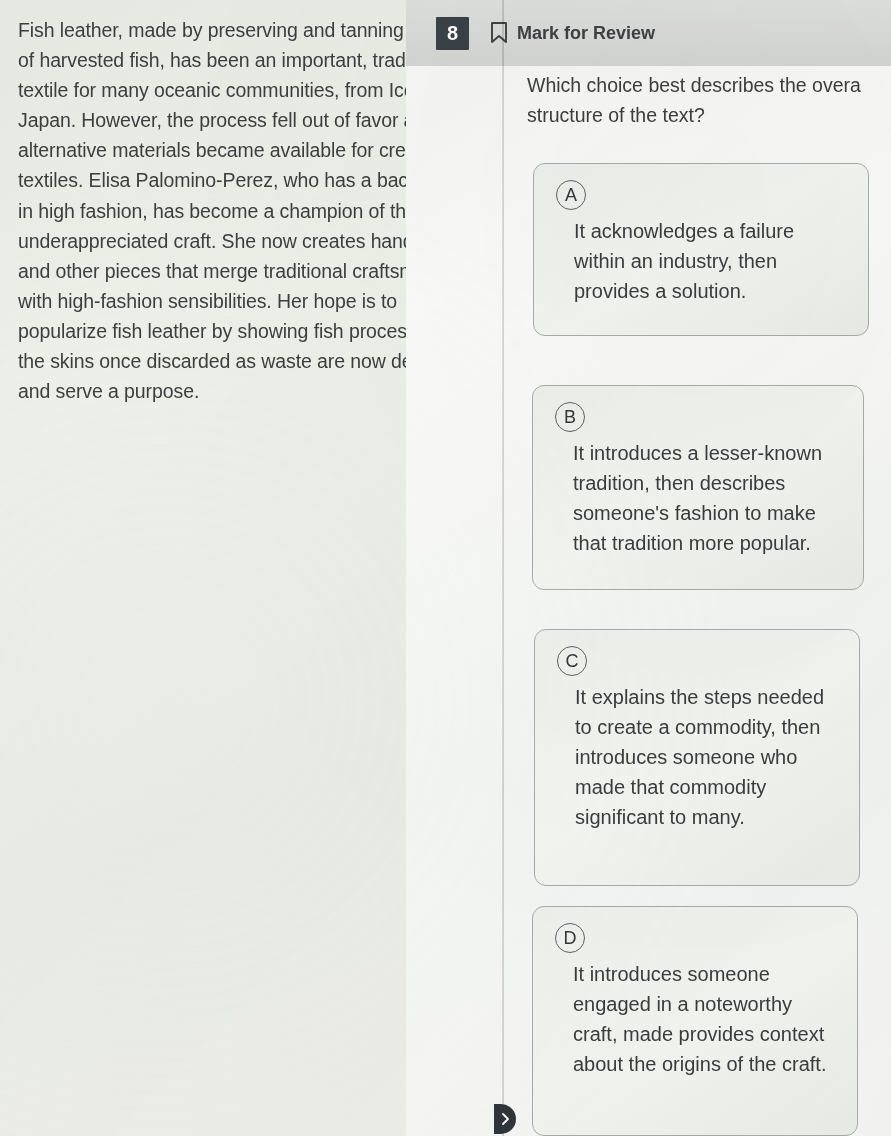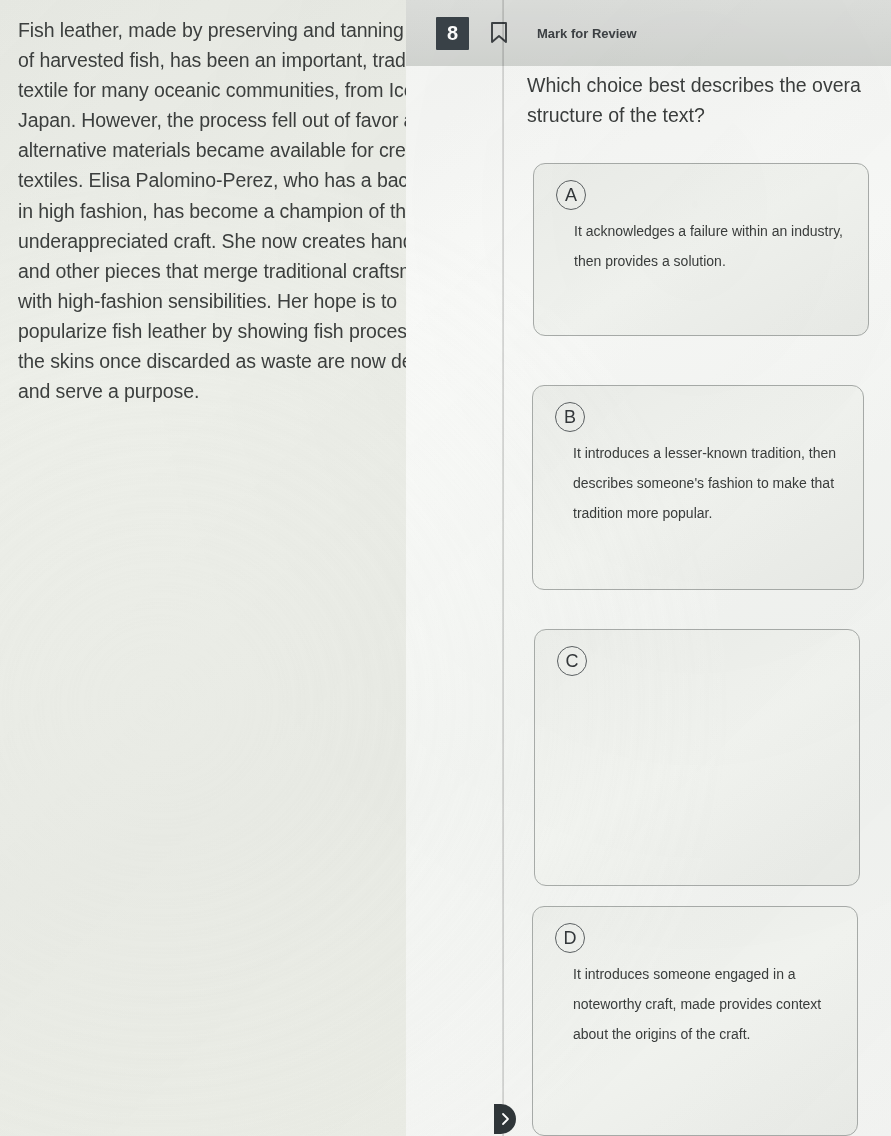--- a/index.html
+++ b/index.html
@@ -125,22 +125,22 @@
   #bookmark-icon {
     margin-left: 20px;
     width: 22px;
     height: 24px;
     flex: none;
     display: flex;
     align-items: center;
   }
 
   #mark-review-label {
-    margin-left: 26px;
-    font-size: 13px;
+    margin-left: 6px;
+    font-size: 18px;
     font-weight: 700;
     color: #3d4144;
     white-space: nowrap;
   }
 
   
   #question-stem {
     position: absolute;
     left: 527px;
     top: 70px;
@@ -175,21 +175,21 @@
     border-radius: 50%;
     display: flex;
     align-items: center;
     justify-content: center;
     font-size: 18px;
     color: #33373a;
     margin-bottom: 6px;
   }
 
   .choice-text {
-    font-size: 14px;
+    font-size: 20px;
     line-height: 30px;
     color: #3a3d3c;
     padding-left: 18px;
   }
 
   
   #choice-a { position: absolute; left: 30px;  top: 0;    width: 336px; min-height: 173px; }
   #choice-b { position: absolute; left: 29px;  top: 222px; width: 332px; min-height: 205px; }
   #choice-c { position: absolute; left: 31px;  top: 466px; width: 326px; min-height: 257px; }
   #choice-d { position: absolute; left: 29px;  top: 743px; width: 326px; min-height: 230px; }
@@ -238,20 +238,21 @@
       <div class="choice-text">It acknowledges a failure within an industry, then provides a solution.</div>
     </div>
 
     <div class="choice-card" id="choice-b">
       <div class="choice-letter">B</div>
       <div class="choice-text">It introduces a lesser-known tradition, then describes someone's fashion to make that tradition more popular.</div>
     </div>
 
     <div class="choice-card" id="choice-c">
       <div class="choice-letter">C</div>
+      <div class="choice-text">It explains the steps needed to create a commodity, then introduces someone who made that commodity significant to many.</div>
     </div>
 
     <div class="choice-card" id="choice-d">
       <div class="choice-letter">D</div>
       <div class="choice-text">It introduces someone engaged in a noteworthy craft, made provides context about the origins of the craft.</div>
     </div>
 
   </div>
 
 </div>

